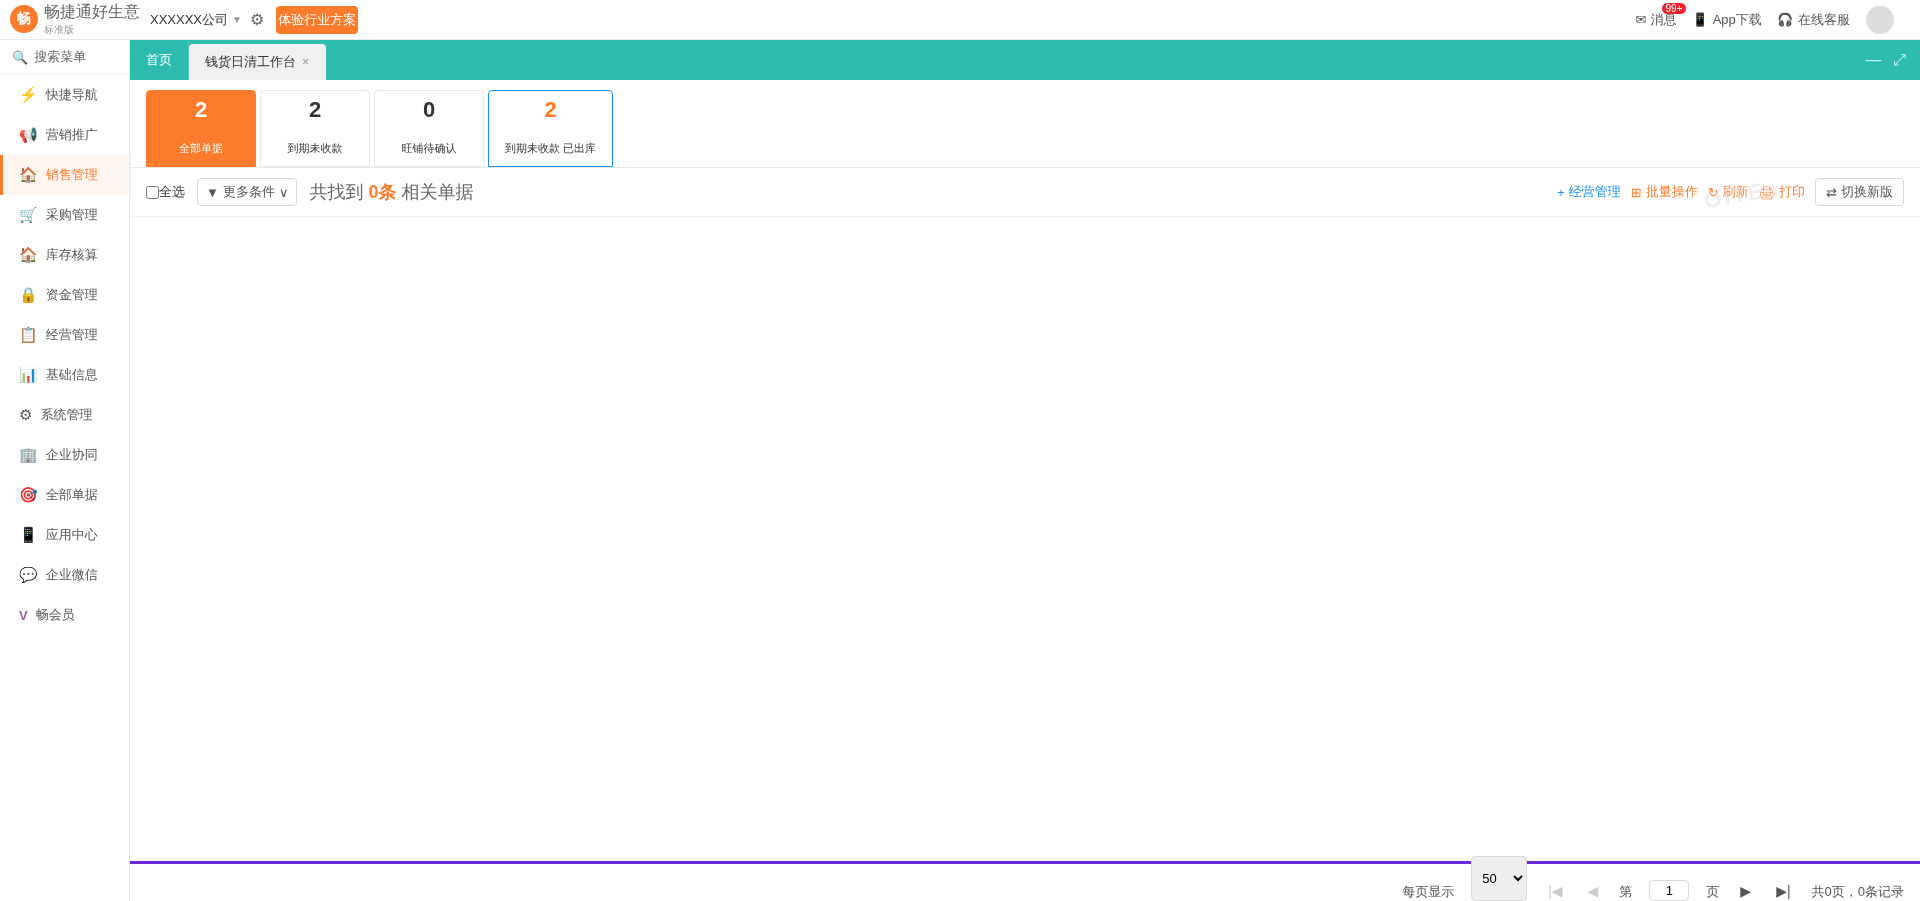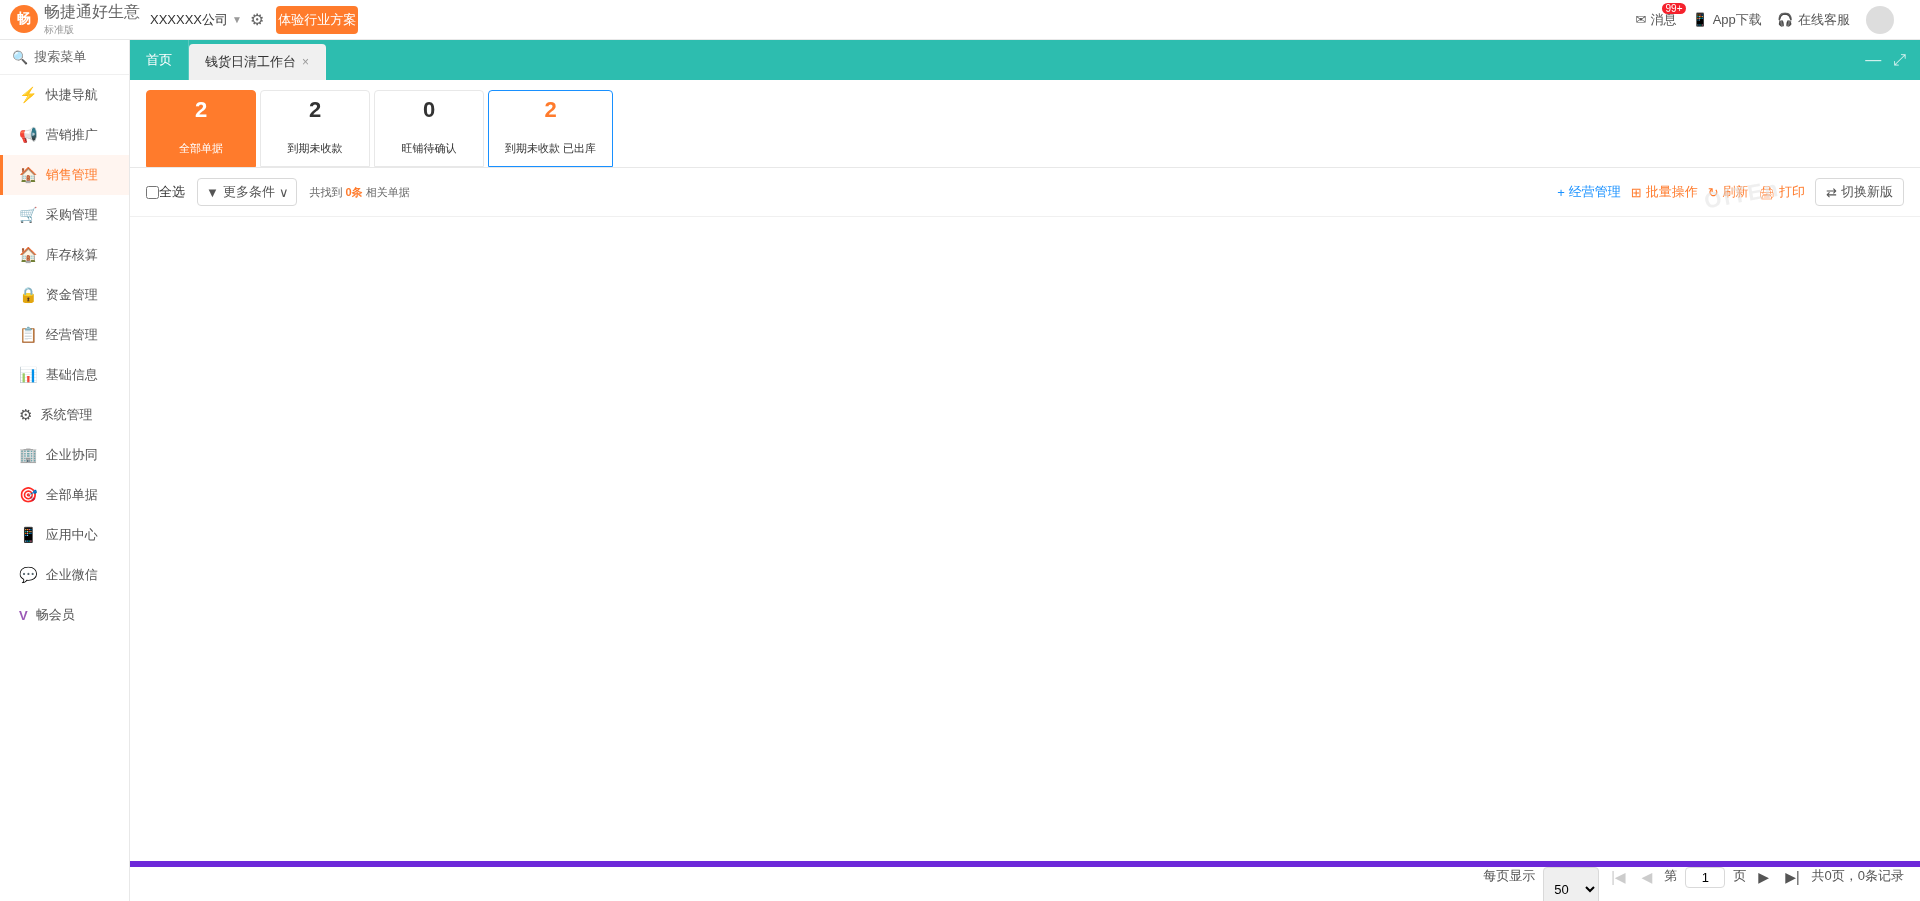--- a/index.html
+++ b/index.html
@@ -232,21 +232,21 @@
     }
     .checkbox-all { display: flex; align-items: center; cursor: pointer; }
     .filter-btn {
       display: flex; align-items: center; gap: 4px;
       color: #555; cursor: pointer; font-size: 13px;
       padding: 4px 8px;
       border: 1px solid #d9d9d9;
       border-radius: 4px;
       background: #fff;
     }
-    .found-info { color: #666; font-size: 11px; }
+    .found-info { color: #666; font-size: 18px; }
     .found-count { color: #ff7b2c; font-weight: bold; }
     .toolbar-right { margin-left: auto; display: flex; align-items: center; gap: 10px; }
     .new-sale-btn {
       display: flex; align-items: center; gap: 4px;
       color: #1890ff; cursor: pointer; font-size: 13px;
     }
     .batch-btn { color: #ff7b2c; display: flex; align-items: center; gap: 4px; cursor: pointer; }
     .refresh-btn { color: #ff7b2c; display: flex; align-items: center; gap: 4px; cursor: pointer; }
     .print-btn { color: #ff7b2c; display: flex; align-items: center; gap: 4px; cursor: pointer; }
     .switch-btn {
@@ -263,26 +263,26 @@
     .table-area {
       flex: 1;
       overflow: auto;
       background: #fff;
     }
 
     
     .footer {
       height: 40px;
       background: #fff;
-      border-top: 6px solid #6d28d9;
-      display: flex;
-      align-items: flex-start;
+      border-top: 3px solid #6d28d9;
+      display: flex;
+      align-items: flex-end;
       justify-content: flex-end;
       padding: 0 16px;
-      gap: 8px;
+      gap: 17px;
       font-size: 13px;
       color: #555;
       flex-shrink: 0;
     }
     .page-size-select {
       border: 1px solid #d9d9d9;
       border-radius: 4px;
       padding: 13px 6px;
       font-size: 13px;
     }

